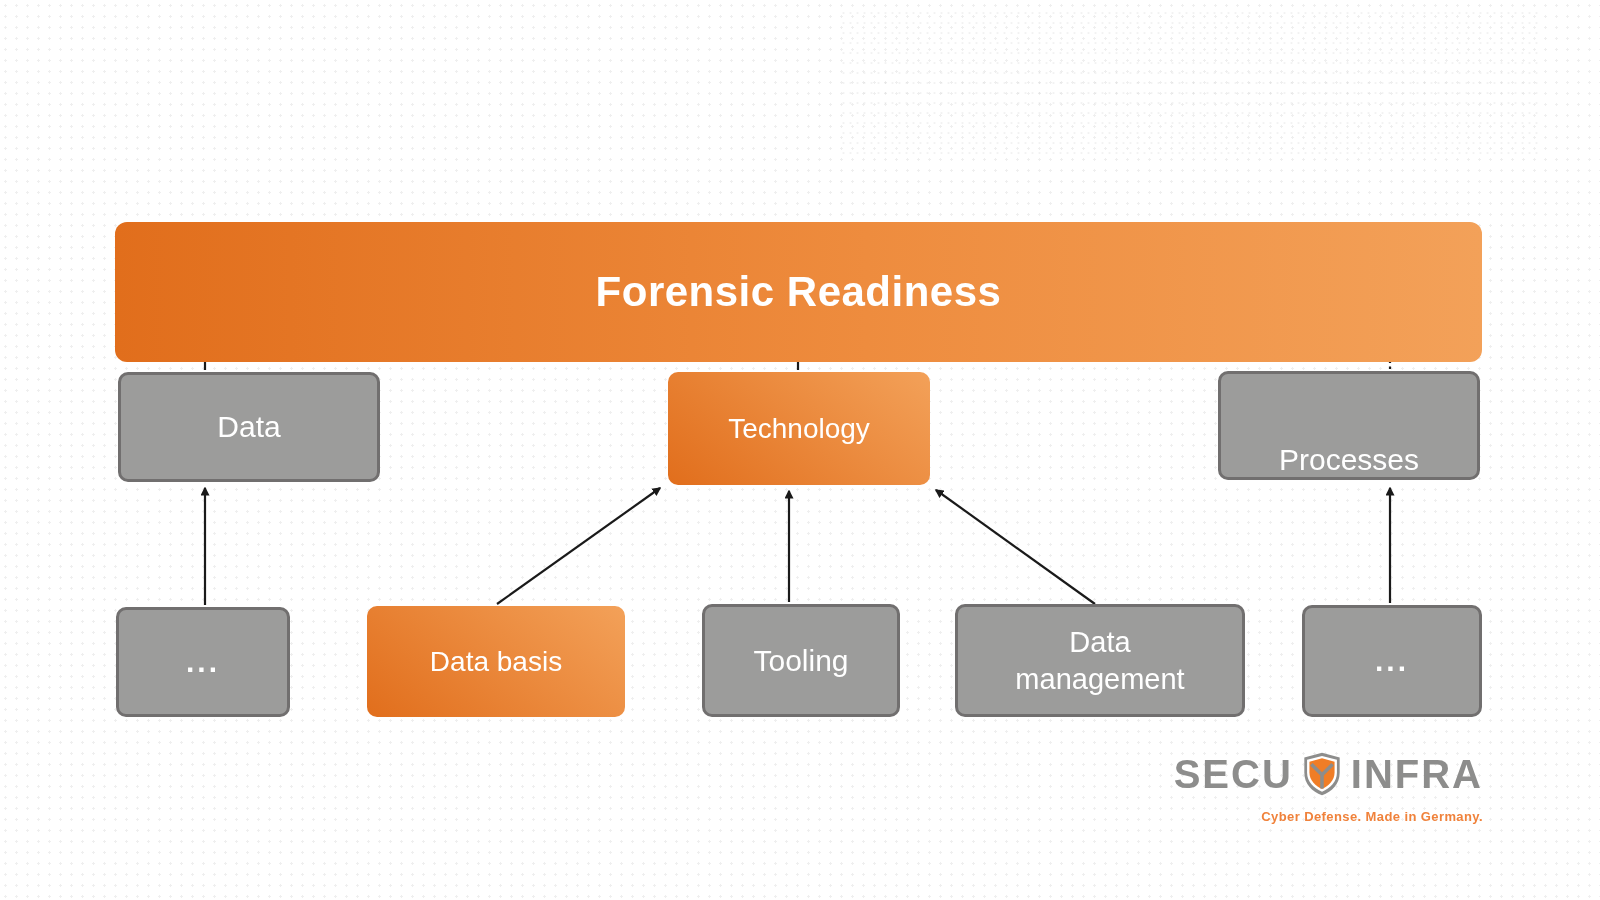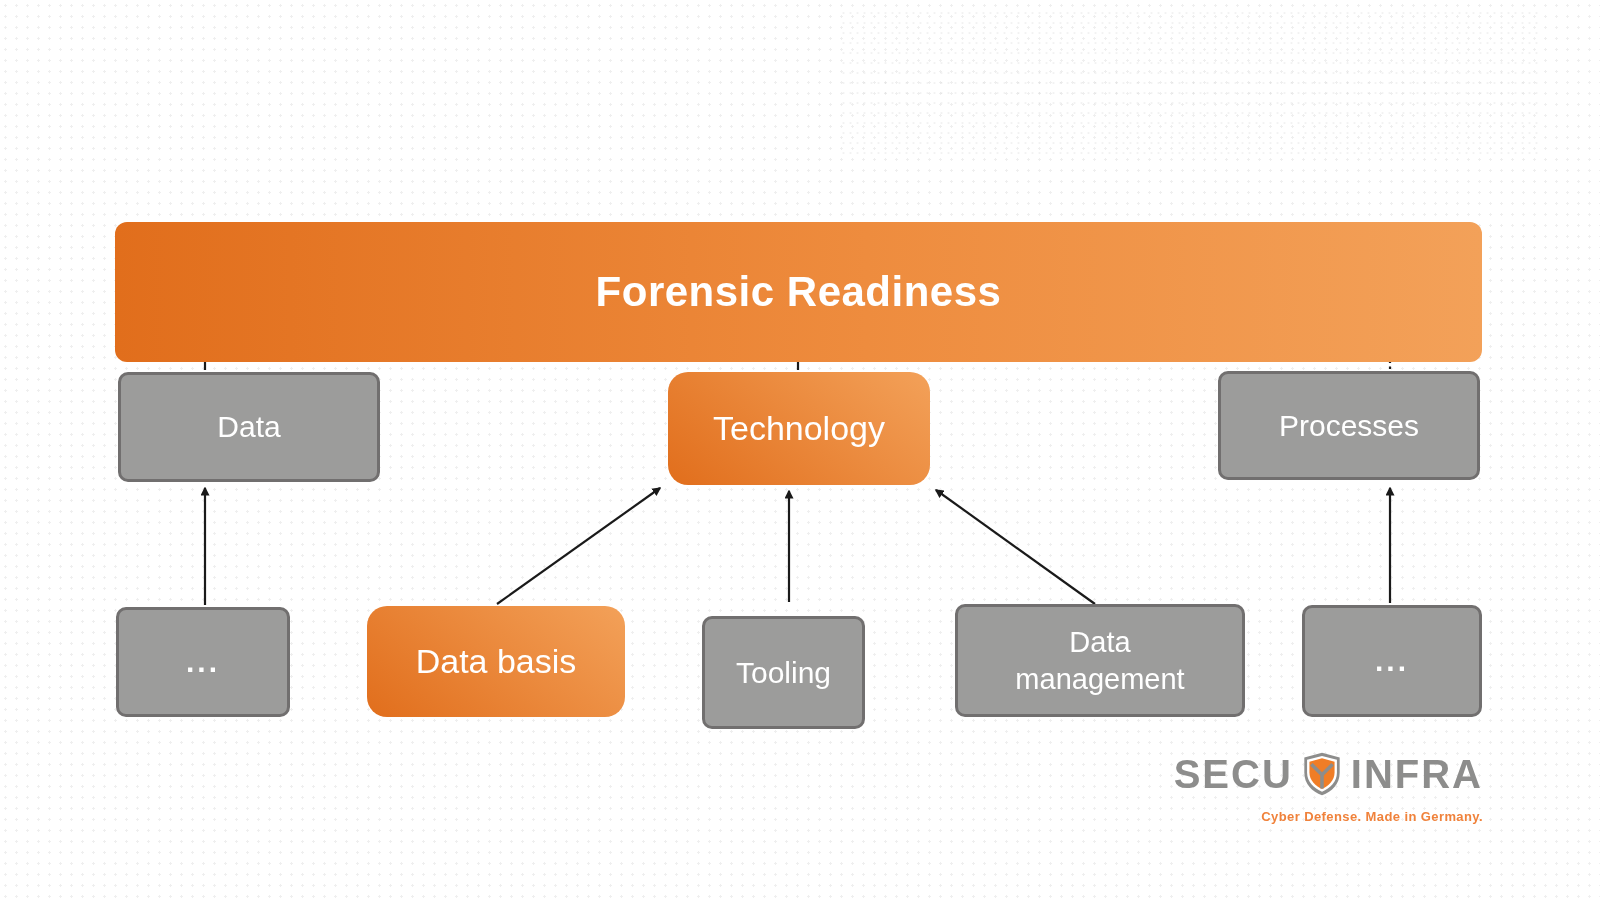--- a/index.html
+++ b/index.html
@@ -23,28 +23,28 @@
     left:115px;top:182px;width:1367px;height:140px;border-radius:12px;
     background:linear-gradient(90deg,#E16E1C 0%,#EE8C3E 55%,#F3A159 100%);
     font-size:42px;font-weight:700;letter-spacing:.5px;margin-top:40px;
   }
   .gray-box{
     background:#9C9C9B;border:3px solid #716F6F;border-radius:10px;
     font-size:30px;
   }
   .orange-box{
     background:linear-gradient(40deg,#E16E1C 0%,#F3A159 100%);
-    border:none;border-radius:20px;font-size:34px;
+    border:none;border-radius:10px;font-size:28px;
   }
   .staff{left:118px;top:372px;width:262px;height:110px;}
   .technology{left:668px;top:372px;width:262px;height:113px;}
-  .processes{left:1218px;top:371px;width:262px;height:109px;}
+  .processes{left:1218px;top:371px;width:262px;height:109px;align-items:flex-end;}
   .dots-left{left:116px;top:607px;width:174px;height:110px;font-weight:700;letter-spacing:3px;}
   .data-basis{left:367px;top:606px;width:258px;height:111px;}
-  .tooling{left:702px;top:604px;width:163px;height:113px;margin-top:12px;}
+  .tooling{left:702px;top:604px;width:198px;height:113px;}
   .asset{left:955px;top:604px;width:290px;height:113px;line-height:1.25;font-size:29px;}
   .asset .lbl{padding:0 28px;}
   .dots-right{left:1302px;top:605px;width:180px;height:112px;font-weight:700;letter-spacing:3px;}
   #edges{position:absolute;left:0;top:0;width:1600px;height:900px;pointer-events:none;}
   #edges line{stroke:#1A1A1A;stroke-width:2.2;}
   .logo{
     position:absolute;right:117px;top:752px;display:flex;flex-direction:column;align-items:flex-end;
   }
   .wordmark{display:flex;align-items:center;gap:8px;color:#8D8D8C;
     font-size:40px;font-weight:700;letter-spacing:2px;line-height:1;text-align:right;}

